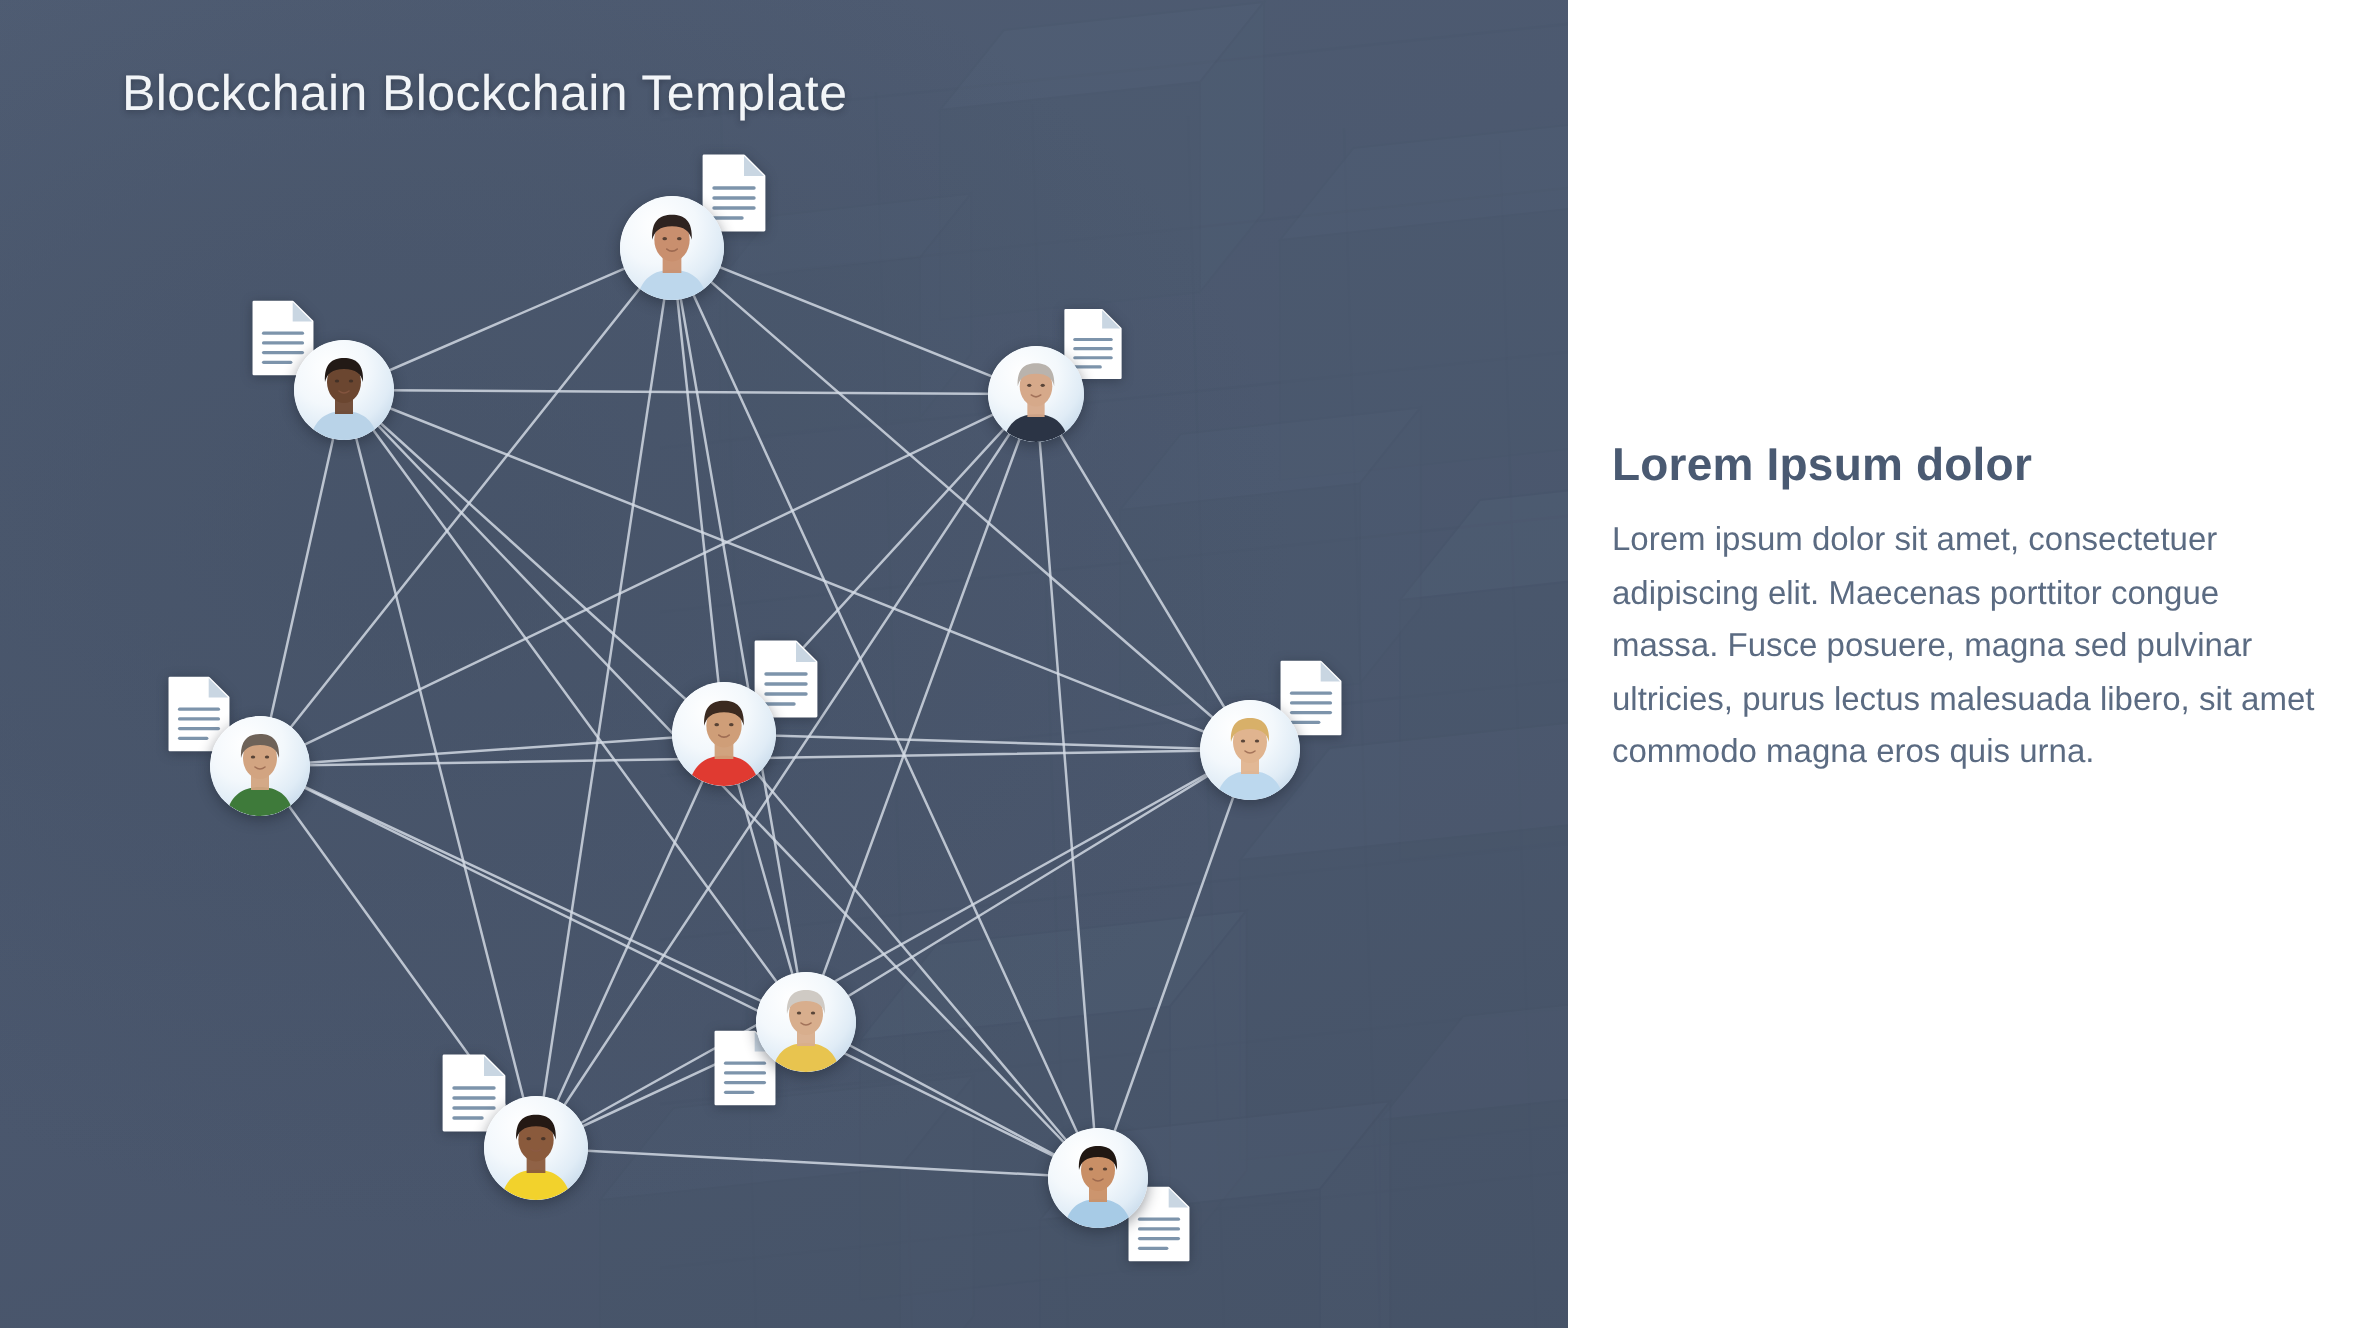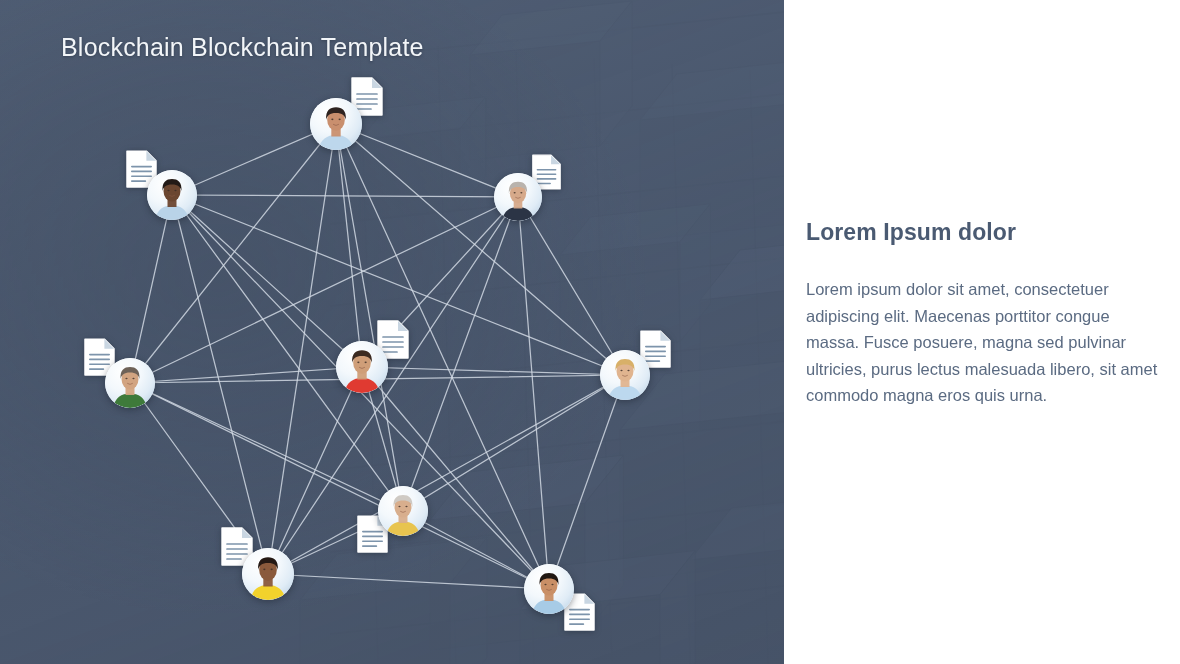--- a/index.html
+++ b/index.html
@@ -103,21 +103,21 @@
     top: 219px;
     font-size: 23px;
     font-weight: bold;
     color: #4a5a72;
     letter-spacing: 0.1px;
     white-space: nowrap;
   }
   #right-body {
     position: absolute;
     left: 22px;
-    top: 276px;
+    top: 257px;
     width: 358px;
     font-size: 16.5px;
     line-height: 26.5px;
     color: #5b6b82;
     font-weight: 400;
   }
 </style>
 </head>
 <body>
 

